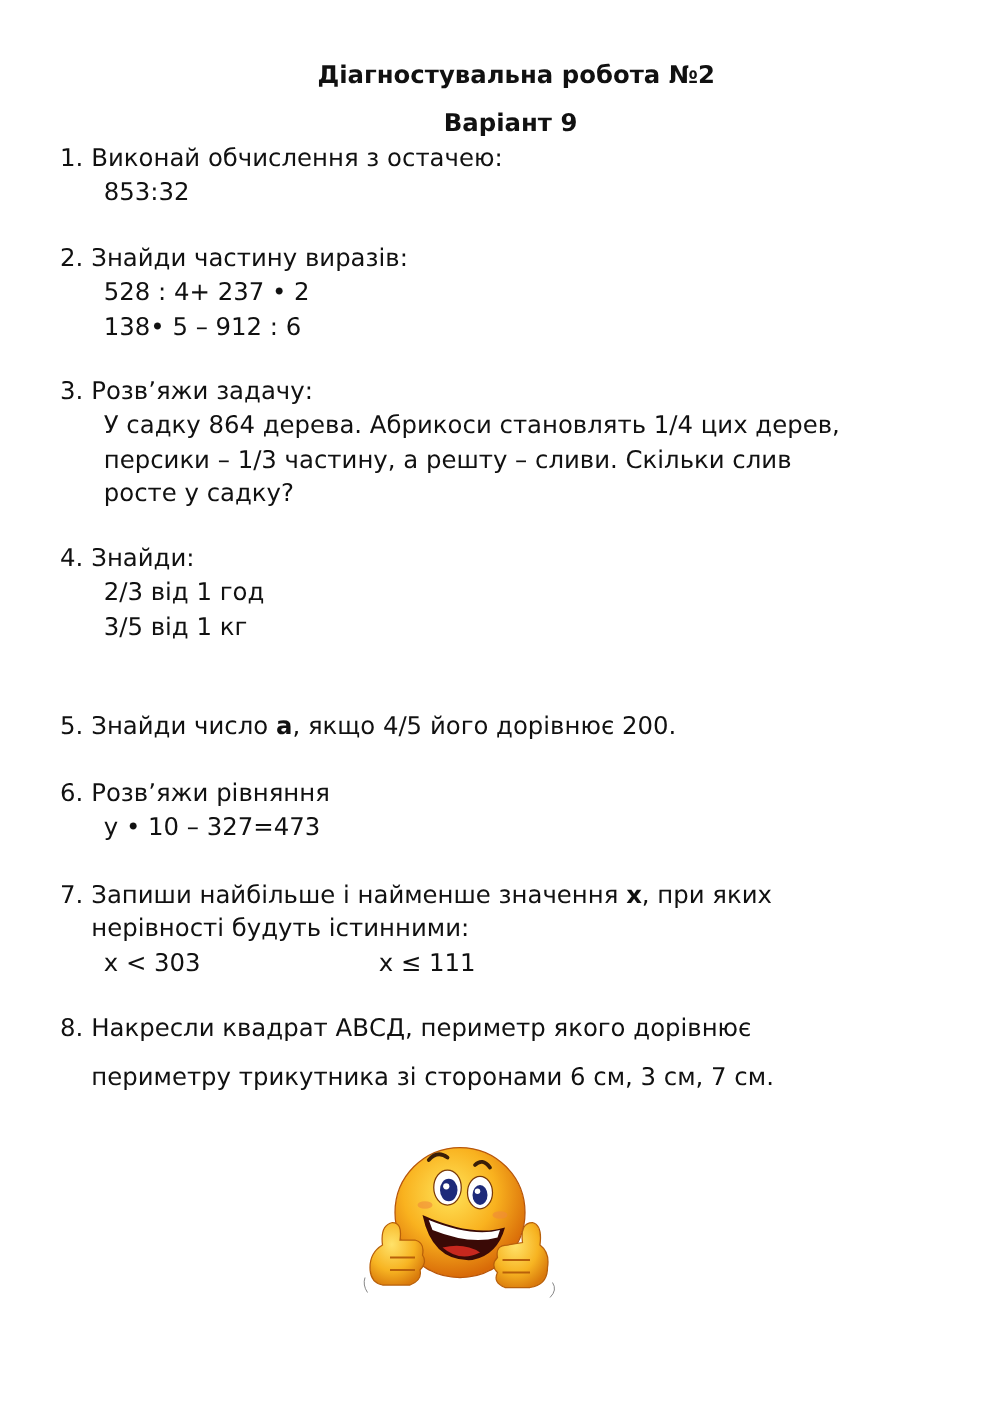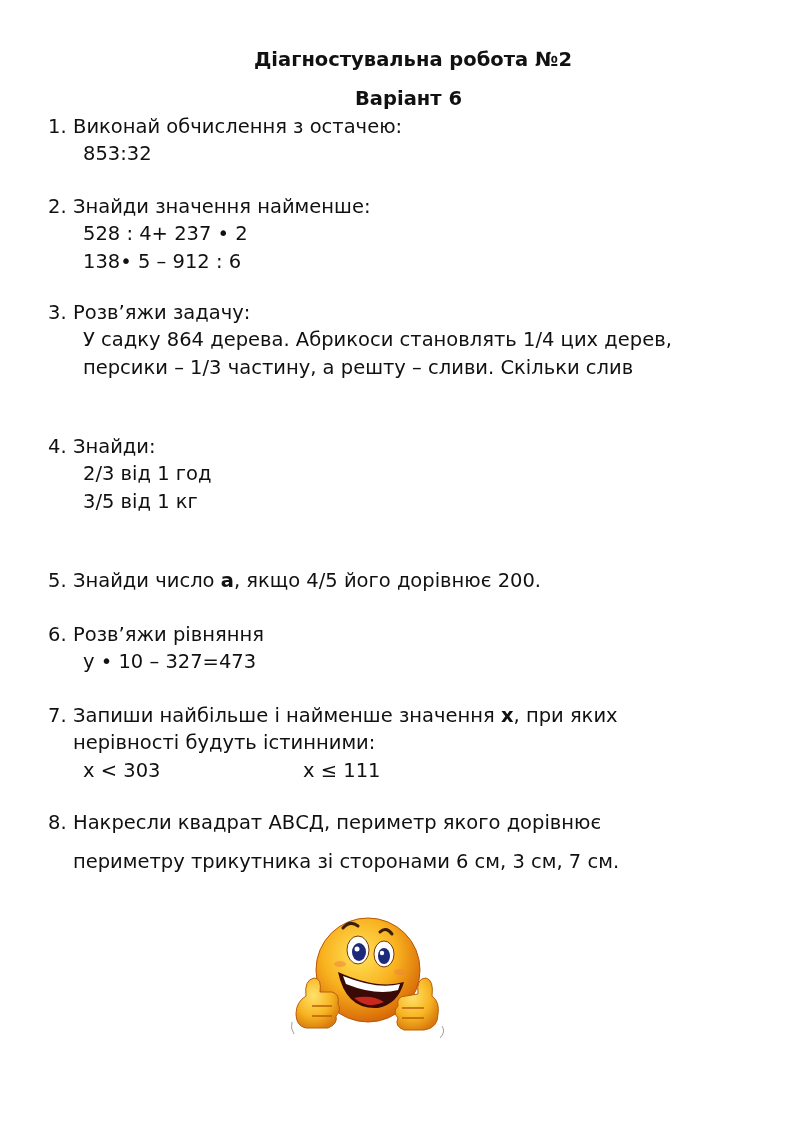--- a/index.html
+++ b/index.html
@@ -25,45 +25,46 @@
     b { font-weight: bold; }
     .ineq { display: inline-block; }
     .smiley { position: absolute; left: 288px; top: 910px; width: 160px; height: 135px; }
   </style>
 </head>
 <body>
 
 <div>
 
   <div class="title"><span>Діагностувальна робота №2</span></div>
-  <div class="variant">Варіант 6</div>
+  <div class="variant">Варіант 9</div>
 
   <div class="task" style="top:113px;">
     <span class="num" style="line-height:27.5px;">1.</span>
     <span class="q">Виконай обчислення з остачею:</span>
     <div class="sub" style="top:27px;">
       <span class="line">853:32</span>
     </div>
   </div>
 
   <div class="task" style="top:193px;">
     <span class="num" style="line-height:27.5px;">2.</span>
-    <span class="q">Знайди значення найменше:</span>
+    <span class="q">Знайди частину виразів:</span>
     <div class="sub" style="top:27px;">
       <span class="line">528 : 4+ 237 • 2</span>
       <span class="line">138• 5 – 912 : 6</span>
     </div>
   </div>
 
   <div class="task" style="top:299px;">
     <span class="num" style="line-height:27.5px;">3.</span>
     <span class="q">Розв’яжи задачу:</span>
     <div class="sub" style="top:27px;">
       <span class="line">У садку 864 дерева. Абрикоси становлять 1/4  цих дерев,</span>
       <span class="line">персики – 1/3 частину, а решту – сливи. Скільки слив</span>
+      <span class="line">росте у садку?</span>
     </div>
   </div>
 
   <div class="task" style="top:433px;">
     <span class="num" style="line-height:27.5px;">4.</span>
     <span class="q">Знайди:</span>
     <div class="sub" style="top:27px;">
       <span class="line">2/3 від 1 год</span>
       <span class="line">3/5 від 1 кг</span>
     </div>

